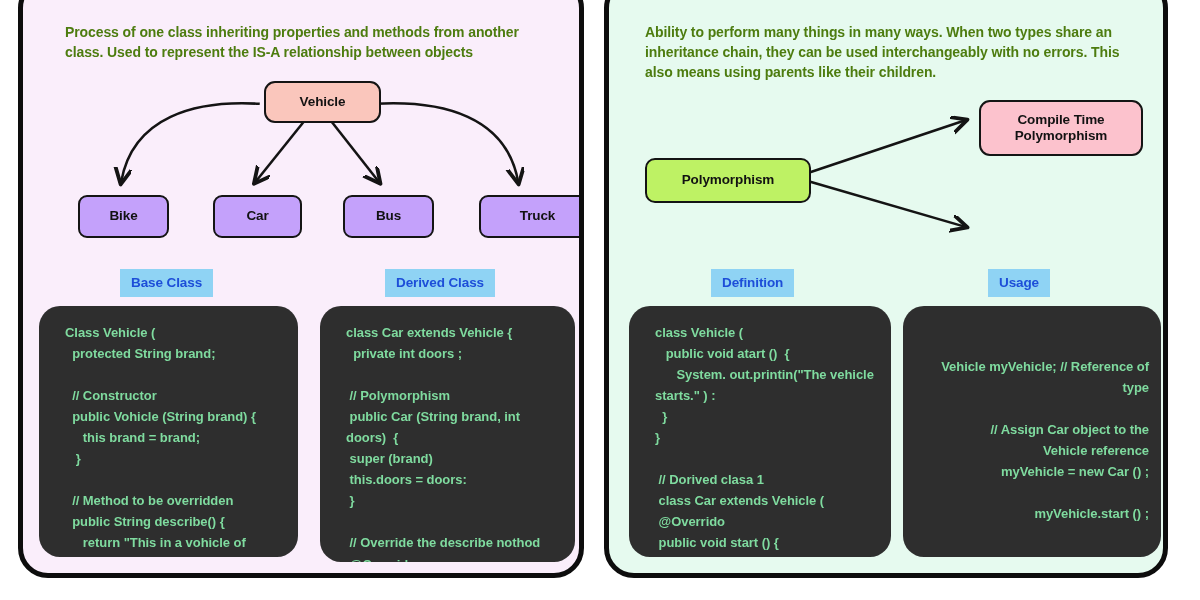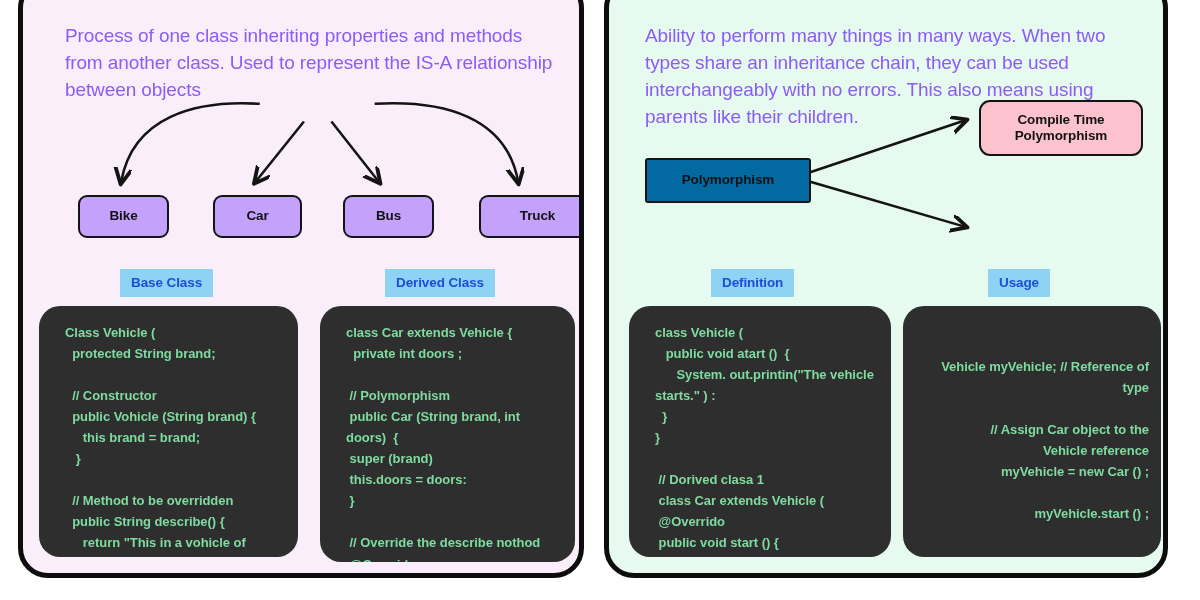--- a/index.html
+++ b/index.html
@@ -38,24 +38,24 @@
     width: 564px;
     background: #e6faef;
   }
 
   
   .desc {
     position: absolute;
     left: 42px;
     right: 24px;
     top: 40px;
-    font-size: 19px;
-    font-weight: normal;
+    font-size: 14px;
+    font-weight: bold;
     line-height: 1.42;
-    color: #8b5cf6;
+    color: #4d7c0f;
     letter-spacing: -0.1px;
   }
   .panel-right .desc {
     left: 36px;
     right: 24px;
     top: 40px;
   }
 
   
   .node {
@@ -75,21 +75,21 @@
   }
 
   
   .n-vehicle { left: 241px; top: 98px; width: 117px; height: 42px; background: #fac6bc; border-radius: 11px; }
   .n-bike    { left: 55px;  top: 212px; width: 91px;  height: 43px; background: #c4a1fb; }
   .n-car     { left: 190px; top: 212px; width: 89px;  height: 43px; background: #c4a1fb; }
   .n-bus     { left: 320px; top: 212px; width: 91px;  height: 43px; background: #c4a1fb; }
   .n-truck   { left: 456px; top: 212px; width: 117px;  height: 43px; background: #c4a1fb; }
 
   
-  .n-poly    { left: 36px;  top: 175px; width: 166px; height: 45px; background: #0369a1; border-radius: 3px; }
+  .n-poly    { left: 36px;  top: 175px; width: 166px; height: 45px; background: #bef264; border-radius: 10px; }
   .n-compile { left: 370px; top: 117px; width: 164px; height: 56px; background: #fcc2cd; border-radius: 11px; }
   .n-runtime { left: 370px; top: 213px; width: 164px; height: 56px; background: #4ce0be; border-radius: 11px; }
 
   .arrow-layer {
     position: absolute;
     inset: 0;
     pointer-events: none;
   }
 
   
@@ -150,20 +150,21 @@
 
       <path d="M241,123 C175,119 112,136 100,202" fill="none" stroke="#141414" stroke-width="2.6" marker-end="url(#ah)"></path>
 
       <path d="M286,141 L237,202" fill="none" stroke="#141414" stroke-width="2.6" marker-end="url(#ah)"></path>
 
       <path d="M314,141 L362,202" fill="none" stroke="#141414" stroke-width="2.6" marker-end="url(#ah)"></path>
 
       <path d="M358,123 C428,119 492,136 504,202" fill="none" stroke="#141414" stroke-width="2.6" marker-end="url(#ah)"></path>
     </svg>
 
+    <div class="node n-vehicle">Vehicle</div>
     <div class="node n-bike">Bike</div>
     <div class="node n-car">Car</div>
     <div class="node n-bus">Bus</div>
     <div class="node n-truck">Truck</div>
 
     <div class="badge badge-base">Base Class</div>
     <div class="badge badge-derived">Derived Class</div>
 
     <div class="code code-base">Class Vehicle (
   protected String brand;

